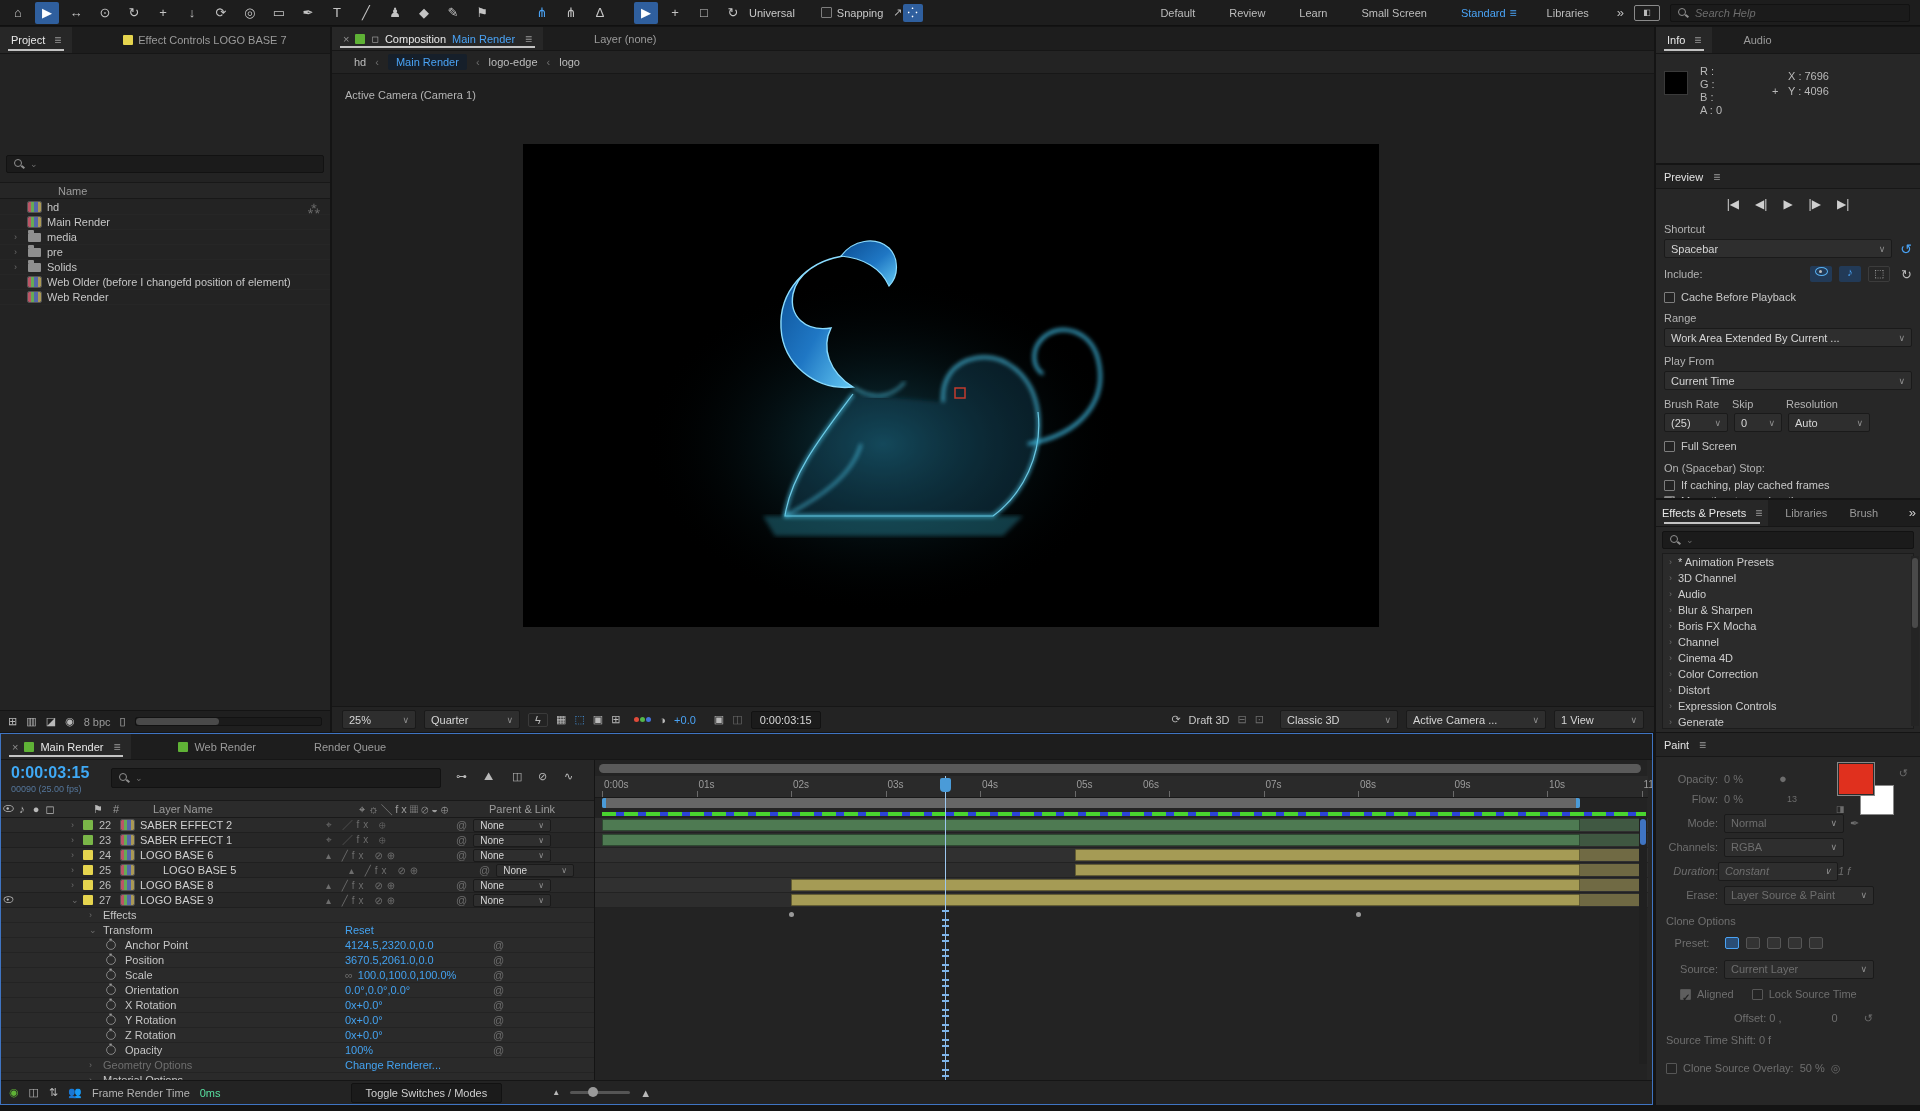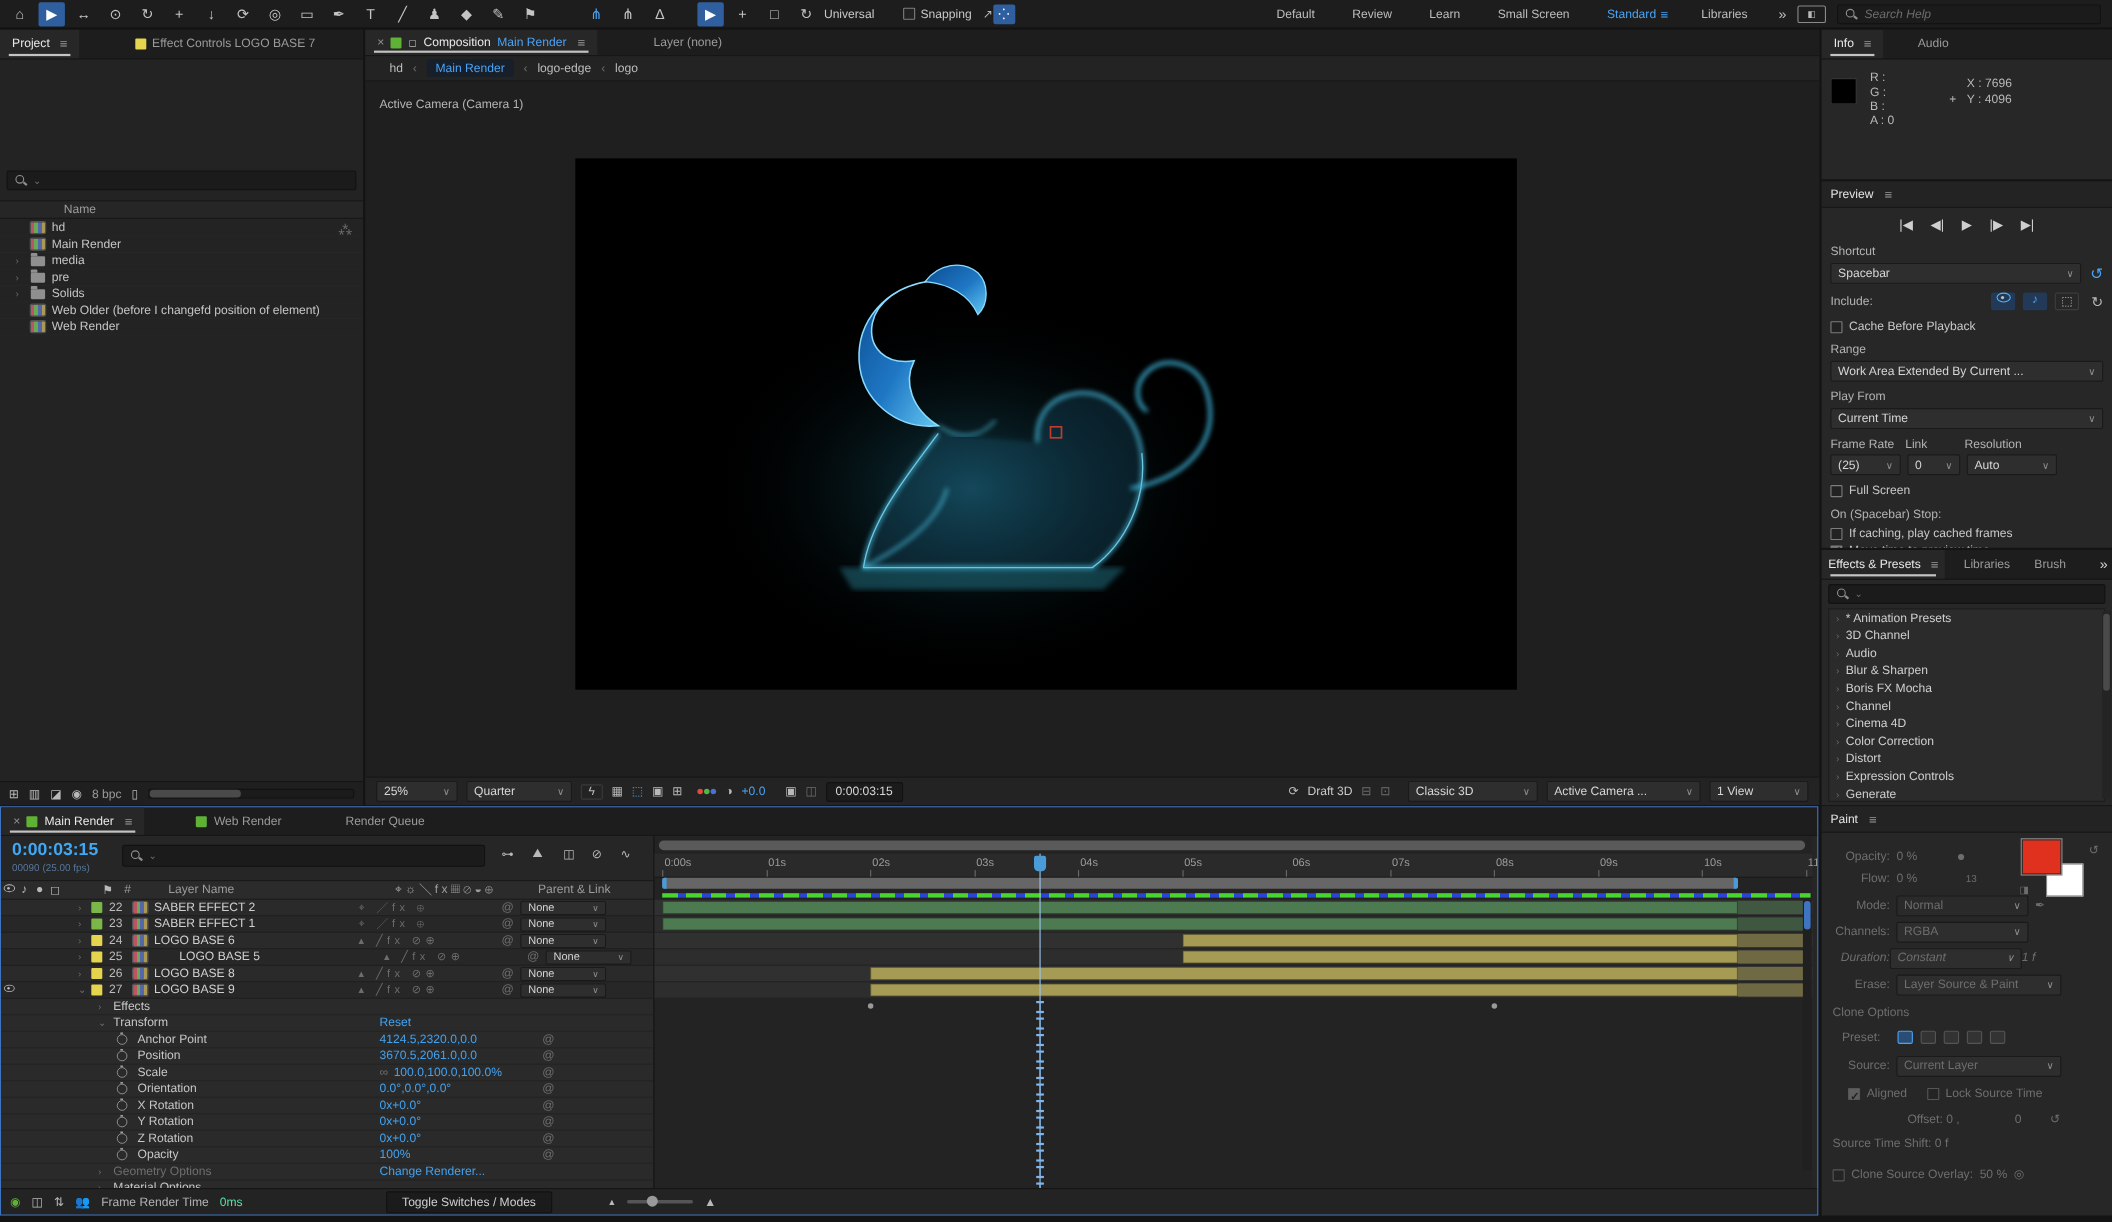--- a/index.html
+++ b/index.html
@@ -346,22 +346,22 @@
     <div class="dd" style="width:100%;">
         <span>Work Area Extended By Current ...</span>
         <span class="chev">∨</span>
       </div>
     <div style="color:#b3b3b3;margin:8px 0 4px;">Play From</div>
     <div class="dd" style="width:100%;">
         <span>Current Time</span>
         <span class="chev">∨</span>
       </div>
     <div class="row" style="gap:4px;margin-top:8px;color:#b3b3b3;">
-      <span style="width:64px;">Frame Rate</span>
-      <span style="width:50px;">Link</span>
+      <span style="width:64px;">Brush Rate</span>
+      <span style="width:50px;">Skip</span>
       <span>Resolution</span>
     </div>
     <div class="row" style="gap:6px;margin-top:3px;">
       <div class="dd" style="width:64px;">
           <span>(25)</span>
           <span class="chev">∨</span>
         </div>
       <div class="dd" style="width:48px;">
           <span>0</span>
           <span class="chev">∨</span>
@@ -701,21 +701,21 @@
         <span style="position: absolute; left: 103.5px; top: 3px; color: rgb(156, 156, 156); font-size: 10px;">01s</span>
         <span style="position: absolute; left: 101.5px; bottom: 0px; width: 1px; height: 6px; background: rgb(106, 106, 106);"></span>
         <span style="position: absolute; left: 198px; top: 3px; color: rgb(156, 156, 156); font-size: 10px;">02s</span>
         <span style="position: absolute; left: 196px; bottom: 0px; width: 1px; height: 6px; background: rgb(106, 106, 106);"></span>
         <span style="position: absolute; left: 292.5px; top: 3px; color: rgb(156, 156, 156); font-size: 10px;">03s</span>
         <span style="position: absolute; left: 290.5px; bottom: 0px; width: 1px; height: 6px; background: rgb(106, 106, 106);"></span>
         <span style="position: absolute; left: 387px; top: 3px; color: rgb(156, 156, 156); font-size: 10px;">04s</span>
         <span style="position: absolute; left: 385px; bottom: 0px; width: 1px; height: 6px; background: rgb(106, 106, 106);"></span>
         <span style="position: absolute; left: 481.5px; top: 3px; color: rgb(156, 156, 156); font-size: 10px;">05s</span>
         <span style="position: absolute; left: 479.5px; bottom: 0px; width: 1px; height: 6px; background: rgb(106, 106, 106);"></span>
-        <span style="position: absolute; left: 580px; top: 3px; color: rgb(156, 156, 156); font-size: 10px;">06s</span>
+        <span style="position: absolute; left: 548px; top: 3px; color: rgb(156, 156, 156); font-size: 10px;">06s</span>
         <span style="position: absolute; left: 574px; bottom: 0px; width: 1px; height: 6px; background: rgb(106, 106, 106);"></span>
         <span style="position: absolute; left: 670.5px; top: 3px; color: rgb(156, 156, 156); font-size: 10px;">07s</span>
         <span style="position: absolute; left: 668.5px; bottom: 0px; width: 1px; height: 6px; background: rgb(106, 106, 106);"></span>
         <span style="position: absolute; left: 765px; top: 3px; color: rgb(156, 156, 156); font-size: 10px;">08s</span>
         <span style="position: absolute; left: 763px; bottom: 0px; width: 1px; height: 6px; background: rgb(106, 106, 106);"></span>
         <span style="position: absolute; left: 859.5px; top: 3px; color: rgb(156, 156, 156); font-size: 10px;">09s</span>
         <span style="position: absolute; left: 857.5px; bottom: 0px; width: 1px; height: 6px; background: rgb(106, 106, 106);"></span>
         <span style="position: absolute; left: 954px; top: 3px; color: rgb(156, 156, 156); font-size: 10px;">10s</span>
         <span style="position: absolute; left: 952px; bottom: 0px; width: 1px; height: 6px; background: rgb(106, 106, 106);"></span>
         <span style="position: absolute; left: 1048.5px; top: 3px; color: rgb(156, 156, 156); font-size: 10px;">11s</span>

